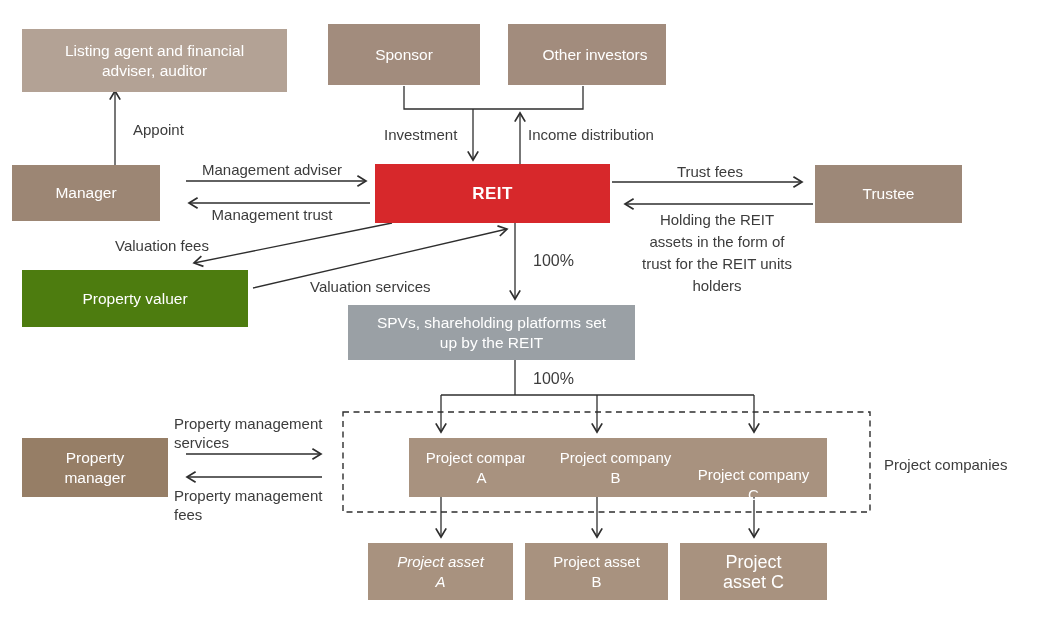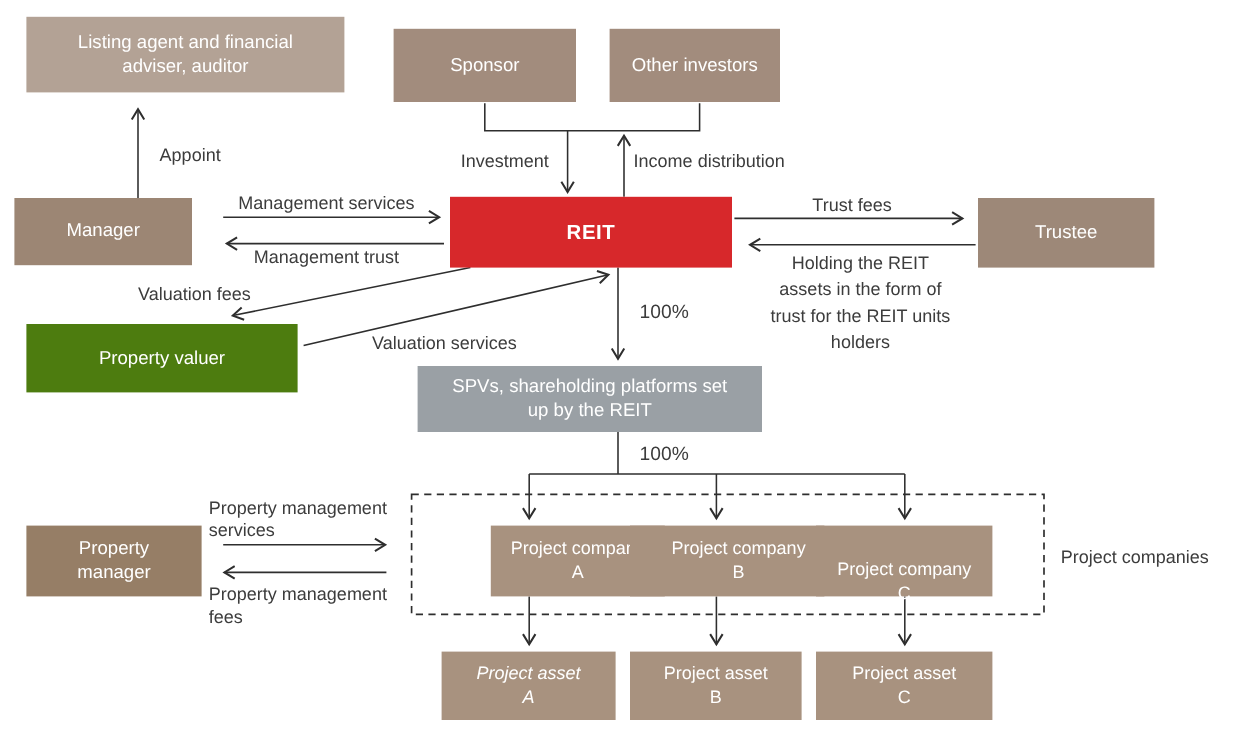--- a/index.html
+++ b/index.html
@@ -52,27 +52,27 @@
     <path d="M597,395 L597,432" marker-end="url(#arr)"></path>
     <path d="M754,395 L754,432" marker-end="url(#arr)"></path>
     <path d="M441,497 L441,537" marker-end="url(#arr)"></path>
     <path d="M597,497 L597,537" marker-end="url(#arr)"></path>
     <path d="M754,497 L754,537" marker-end="url(#arr)"></path>
     <path d="M186,454 L321,454" marker-end="url(#arr)"></path>
     <path d="M322,477 L187,477" marker-end="url(#arr)"></path>
     <rect x="343" y="412" width="527" height="100"></rect>
   </svg>
 
-  <div class="node c-listing" style="left:22px;top:14px;width:265px;height:63px;">
+  <div class="node c-listing" style="left:22px;top:29px;width:265px;height:63px;">
     <span class="inner" style="max-width:210px;">Listing agent and financial adviser, auditor</span>
   </div>
   <div class="node c-sponsor" style="left:328px;top:24px;width:152px;height:61px;">
     <span class="inner">Sponsor</span>
   </div>
-  <div class="node c-sponsor" style="left:508px;top:24px;width:142px;height:61px;">
+  <div class="node c-sponsor" style="left:508px;top:24px;width:142px;height:61px;padding-left:16px;">
     <span class="inner">Other investors</span>
   </div>
   <div class="node c-manager" style="left:12px;top:165px;width:148px;height:56px;">
     <span class="inner">Manager</span>
   </div>
   <div class="node c-reit" style="left:375px;top:164px;width:235px;height:59px;">
     <span class="inner">REIT</span>
   </div>
   <div class="node c-trustee" style="left:815px;top:165px;width:147px;height:58px;">
     <span class="inner">Trustee</span>
@@ -96,28 +96,28 @@
   <div class="node c-project" style="left:680px;top:438px;width:147px;height:59px;font-size:15px;">
     <span class="inner" style="max-width:118px;margin-top:34px;">Project company C</span>
   </div>
 
   <div class="node c-project" style="left:368px;top:543px;width:145px;height:57px;font-size:15px;font-style:italic;">
     <span class="inner" style="max-width:100px;">Project asset A</span>
   </div>
   <div class="node c-project" style="left:525px;top:543px;width:143px;height:57px;font-size:15px;">
     <span class="inner" style="max-width:100px;">Project asset B</span>
   </div>
-  <div class="node c-project" style="left:680px;top:543px;width:147px;height:57px;font-size:15px;">
+  <div class="node c-project" style="left:680px;top:543px;width:147px;height:57px;font-size:18px;">
     <span class="inner" style="max-width:100px;">Project asset C</span>
   </div>
 
   <div class="lbl" style="left:133px;top:120px;">Appoint</div>
   <div class="lbl" style="left:384px;top:125px;">Investment</div>
   <div class="lbl" style="left:528px;top:125px;">Income distribution</div>
-  <div class="lbl center" style="left:190px;top:160px;width:164px;">Management services</div>
+  <div class="lbl center" style="left:190px;top:160px;width:164px;">Management adviser</div>
   <div class="lbl center" style="left:190px;top:205px;width:164px;">Management trust</div>
   <div class="lbl center" style="left:630px;top:162px;width:160px;">Trust fees</div>
   <div class="lbl wrap center" style="left:642px;top:209px;width:150px;line-height:22px;">Holding the REIT assets in the form of trust for the REIT units holders</div>
   <div class="lbl" style="left:115px;top:236px;">Valuation fees</div>
   <div class="lbl" style="left:310px;top:277px;">Valuation services</div>
   <div class="lbl" style="left:533px;top:251px;font-size:16px;">100%</div>
   <div class="lbl" style="left:533px;top:369px;font-size:16px;">100%</div>
   <div class="lbl wrap" style="left:174px;top:414px;width:165px;">Property management services</div>
   <div class="lbl wrap" style="left:174px;top:486px;width:165px;">Property management fees</div>
   <div class="lbl" style="left:884px;top:455px;">Project companies</div>

